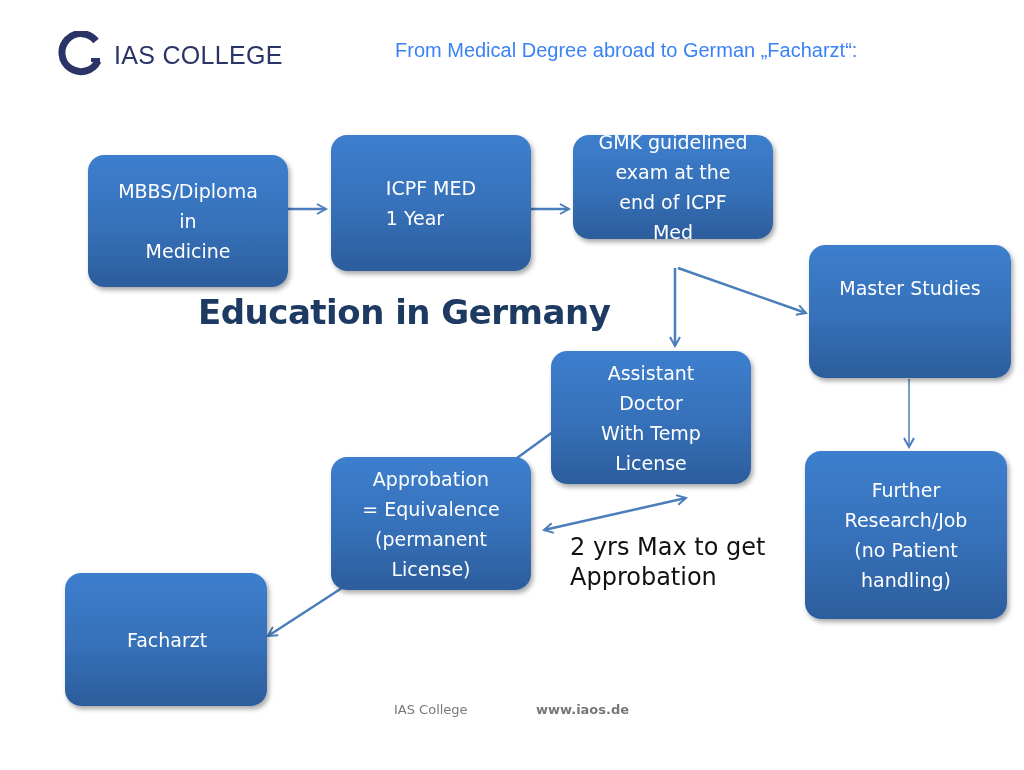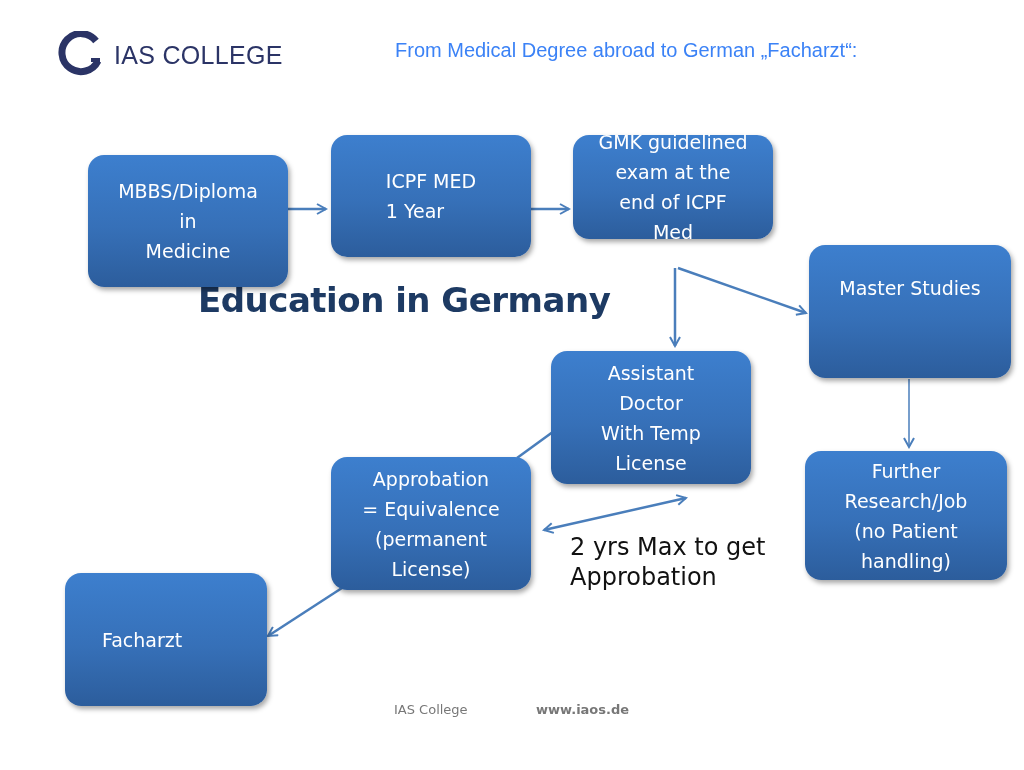--- a/index.html
+++ b/index.html
@@ -6,21 +6,21 @@
   body {
     width: 1024px; height: 770px; position: relative; overflow: hidden;
     background: #ffffff;
     font-family: "Liberation Sans", "DejaVu Sans", sans-serif;
   }
   .logo { position: absolute; left: 58px; top: 30px; height: 50px; display: flex; align-items: center; }
   .logo svg { width: 48px; height: 48px; }
   .logo-text { margin-left: 8px; font-size: 25px; color: #2b3466; letter-spacing: 0.3px; font-family: "Liberation Sans", sans-serif; }
   .title { position: absolute; left: 395px; top: 38px; font-size: 20px; line-height: 25px; color: #3b82f6; font-family: Liberation Sans, sans-serif; }
   .title div { white-space: nowrap; }
-  .big-heading { position: absolute; left: 198px; top: 280px; font-size: 34px; font-weight: bold; color: #1d3a63; white-space: nowrap; font-family: "DejaVu Sans", sans-serif; letter-spacing: -0.5px; }
+  .big-heading { position: absolute; left: 198px; top: 292px; font-size: 34px; font-weight: bold; color: #1d3a63; white-space: nowrap; font-family: "DejaVu Sans", sans-serif; letter-spacing: -0.5px; }
   .box {
     position: absolute; box-sizing: border-box; border-radius: 16px;
     background: linear-gradient(to bottom, #3d7fce 0%, #3670b8 55%, #2c5d9c 100%);
     box-shadow: 2px 3px 5px rgba(0,0,0,0.35);
     color: #ffffff; display: flex; align-items: center; justify-content: center;
     text-align: center; font-size: 19px; line-height: 30px;
     font-family: "DejaVu Sans", sans-serif;
   }
   .box .lbl { white-space: pre-line; }
   .box.left-align .lbl { text-align: left; }
@@ -63,21 +63,21 @@
 </svg>
 
 <div class="big-heading">Education in Germany</div>
 
 <div class="box" style="left:88px; top:135px; width:200px; height:132px;margin-top:20px;">
   <span class="lbl">MBBS/Diploma
 in
 Medicine</span>
 </div>
 
-<div class="box left-align" style="left:331px; top:135px; width:200px; height:122px;">
+<div class="box left-align" style="left:331px; top:135px; width:200px; height:136px;">
   <span class="lbl">ICPF MED
 1 Year</span>
 </div>
 
 <div class="box" style="left:573px; top:135px; width:200px; height:104px;">
   <span class="lbl">GMK guidelined
 exam at the
 end of ICPF
 Med</span>
 </div>
@@ -86,35 +86,35 @@
   <span class="lbl">Master Studies</span>
 </div>
 
 <div class="box" style="left:551px; top:351px; width:200px; height:133px;">
   <span class="lbl">Assistant
 Doctor
 With Temp
 License</span>
 </div>
 
-<div class="box" style="left:805px; top:451px; width:202px; height:129px;">
+<div class="box" style="left:805px; top:451px; width:202px; height:168px;">
   <span class="lbl">Further
 Research/Job
 (no Patient
 handling)</span>
 </div>
 
 <div class="box" style="left:331px; top:457px; width:200px; height:133px;">
   <span class="lbl">Approbation
 = Equivalence
 (permanent
 License)</span>
 </div>
 
-<div class="box" style="left:65px; top:573px; width:202px; height:133px; justify-content:flex-start; padding-left:37px;">
+<div class="box" style="left:65px; top:573px; width:202px; height:133px; justify-content:flex-start; padding-left:62px;">
   <span class="lbl">Facharzt</span>
 </div>
 
 <div class="note">2 yrs Max to get
 Approbation</div>
 
 <div class="footer" style="left:394px;">IAS College</div>
 <div class="footer" style="left:536px;font-weight:bold;">www.iaos.de</div>
 
 </body></html>

